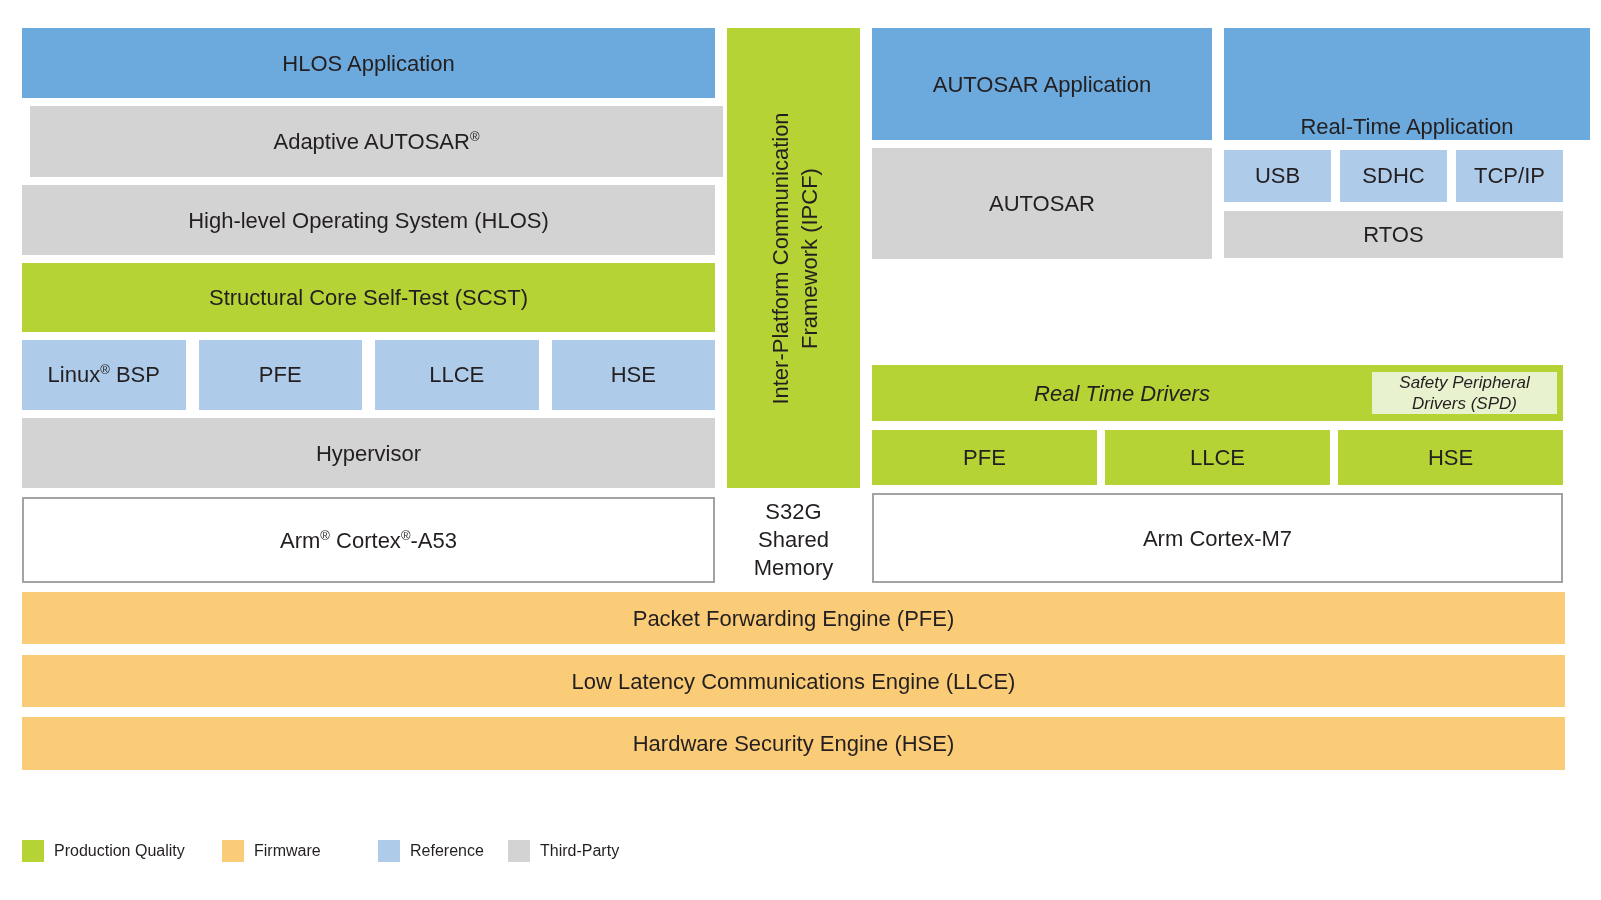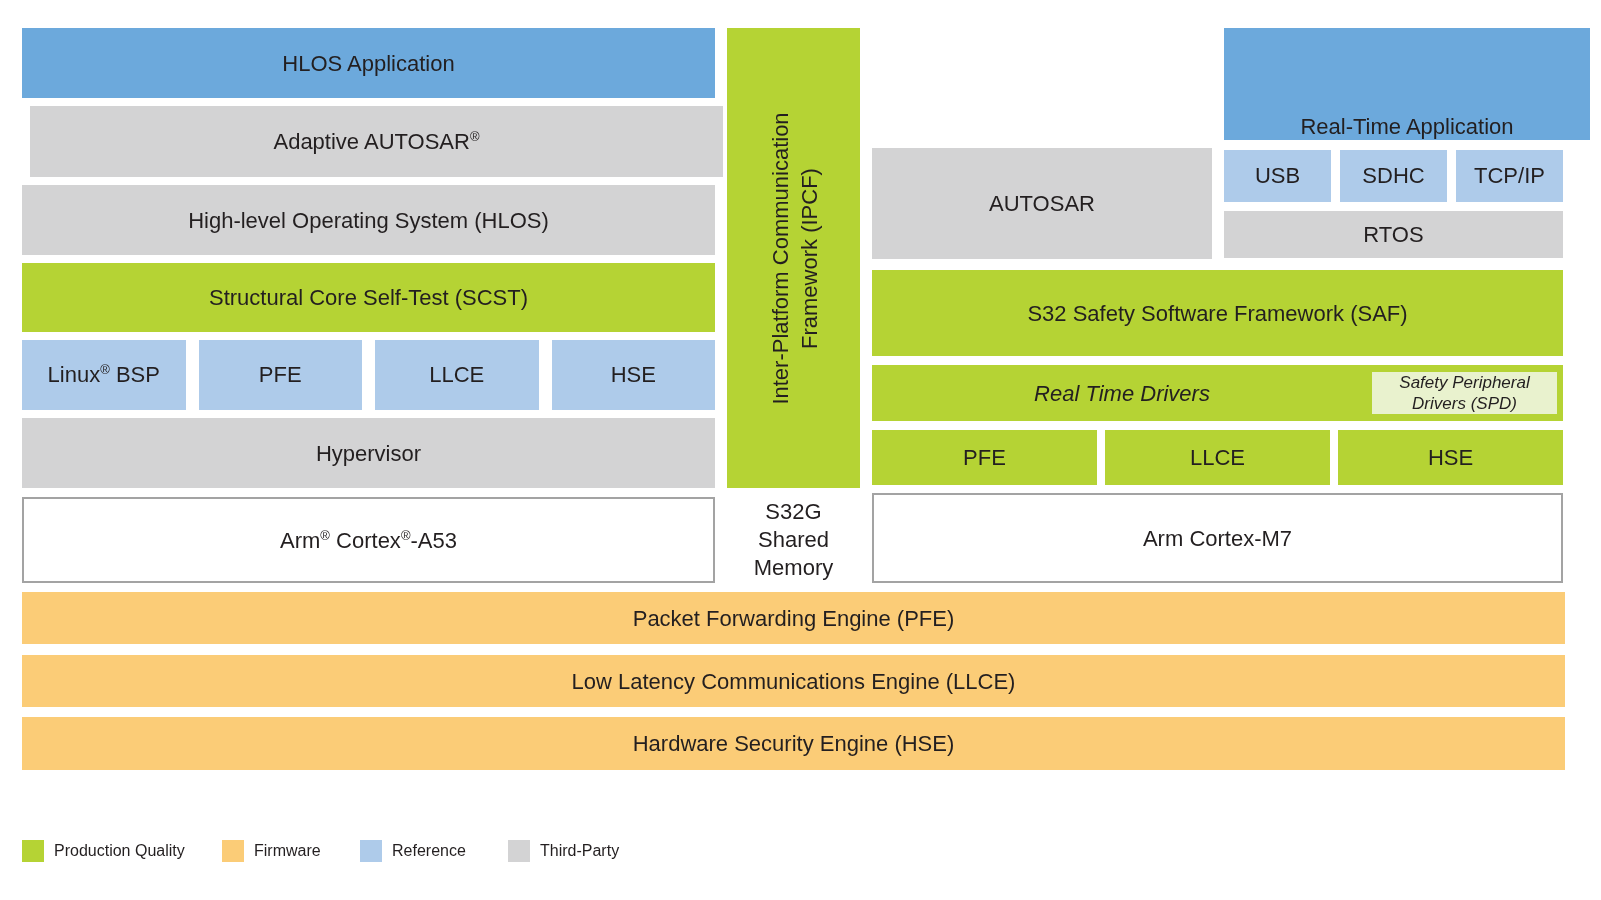--- a/index.html
+++ b/index.html
@@ -84,20 +84,23 @@
     <div class="ipcf-inner">
       <div>Inter-Platform Communication</div>
       <div>Framework (IPCF)</div>
     </div>
   </div>
 
   <div class="shmem">
     <span>S32G Shared Memory</span>
   </div>
 
+  <div class="box blue" style="left:872px;top:28px;width:340px;height:112px;">
+    <span>AUTOSAR Application</span>
+  </div>
   <div class="box blue" style="left:1224px;top:28px;width:366px;height:112px;align-items:flex-end;">
     <span>Real-Time Application</span>
   </div>
 
   <div class="box gray" style="left:872px;top:148px;width:340px;height:111px;">
     <span>AUTOSAR</span>
   </div>
 
   <div class="row" style="left:1224px;top:150px;width:339px;height:52px;gap:9px;">
     <div class="cell ltblue">
@@ -108,23 +111,20 @@
     </div>
     <div class="cell ltblue">
       <span>TCP/IP</span>
     </div>
   </div>
 
   <div class="box gray" style="left:1224px;top:211px;width:339px;height:47px;">
     <span>RTOS</span>
   </div>
 
-  <div class="box green" style="left:872px;top:270px;width:691px;height:86px;">
-    <span>S32 Safety Software Framework (SAF)</span>
-  </div>
 
   <div class="box green" style="left:872px;top:365px;width:691px;height:56px;font-style:italic;">
     <div class="rtd-label">Real Time Drivers</div>
     <div class="spd">
       <span>Safety Peripheral Drivers (SPD)</span>
     </div>
   </div>
 
   <div class="row" style="left:872px;top:430px;width:691px;height:55px;gap:8px;">
     <div class="cell green">
@@ -153,21 +153,21 @@
   </div>
 
   <div class="legend-item" style="left:22px;">
     <span class="swatch" style="background-color: rgb(181, 211, 52);"></span>
     <span class="legend-label">Production Quality</span>
   </div>
   <div class="legend-item" style="left:222px;">
     <span class="swatch" style="background-color: rgb(251, 204, 119);"></span>
     <span class="legend-label">Firmware</span>
   </div>
-  <div class="legend-item" style="left:360px;">
+  <div class="legend-item" style="left:378px;">
     <span class="swatch" style="background-color: rgb(174, 203, 234);"></span>
     <span class="legend-label">Reference</span>
   </div>
   <div class="legend-item" style="left:508px;">
     <span class="swatch" style="background-color: rgb(211, 211, 212);"></span>
     <span class="legend-label">Third-Party</span>
   </div>
 
 </div>
 

